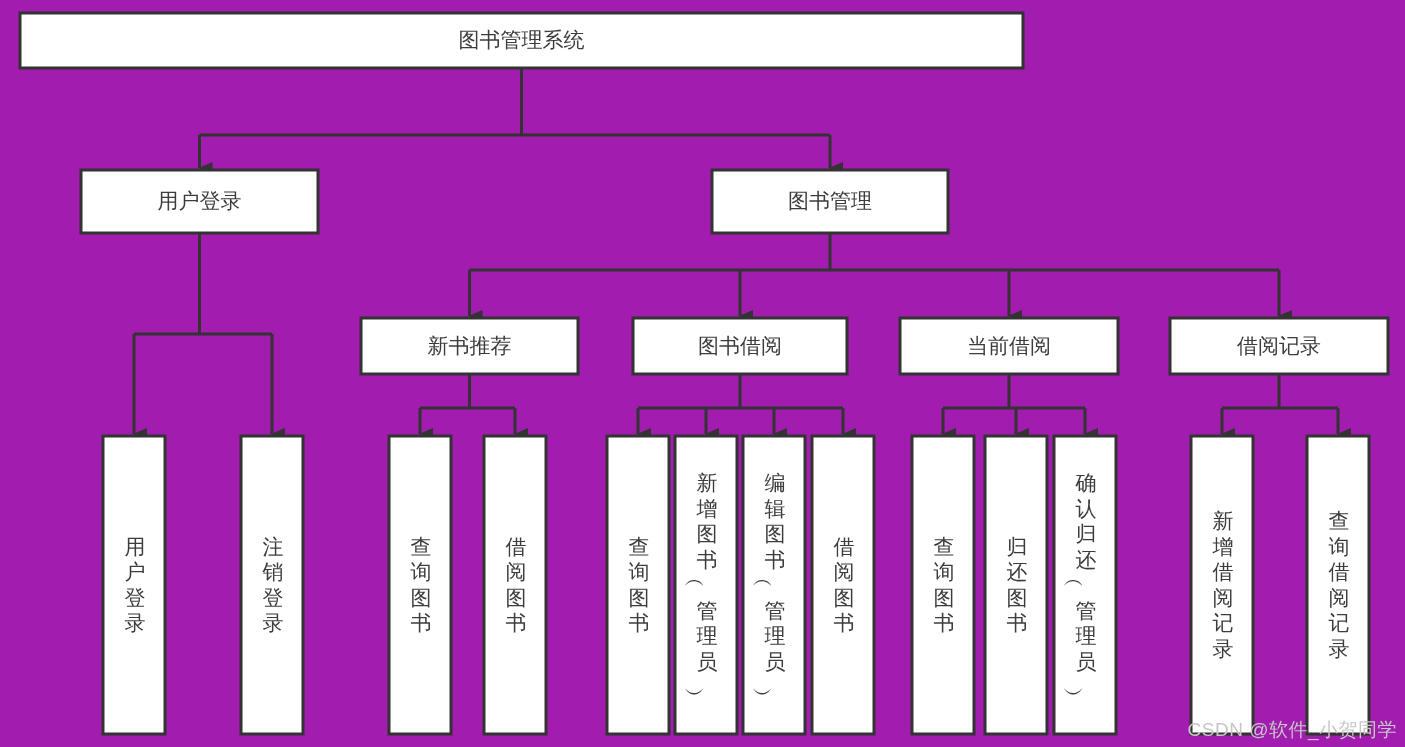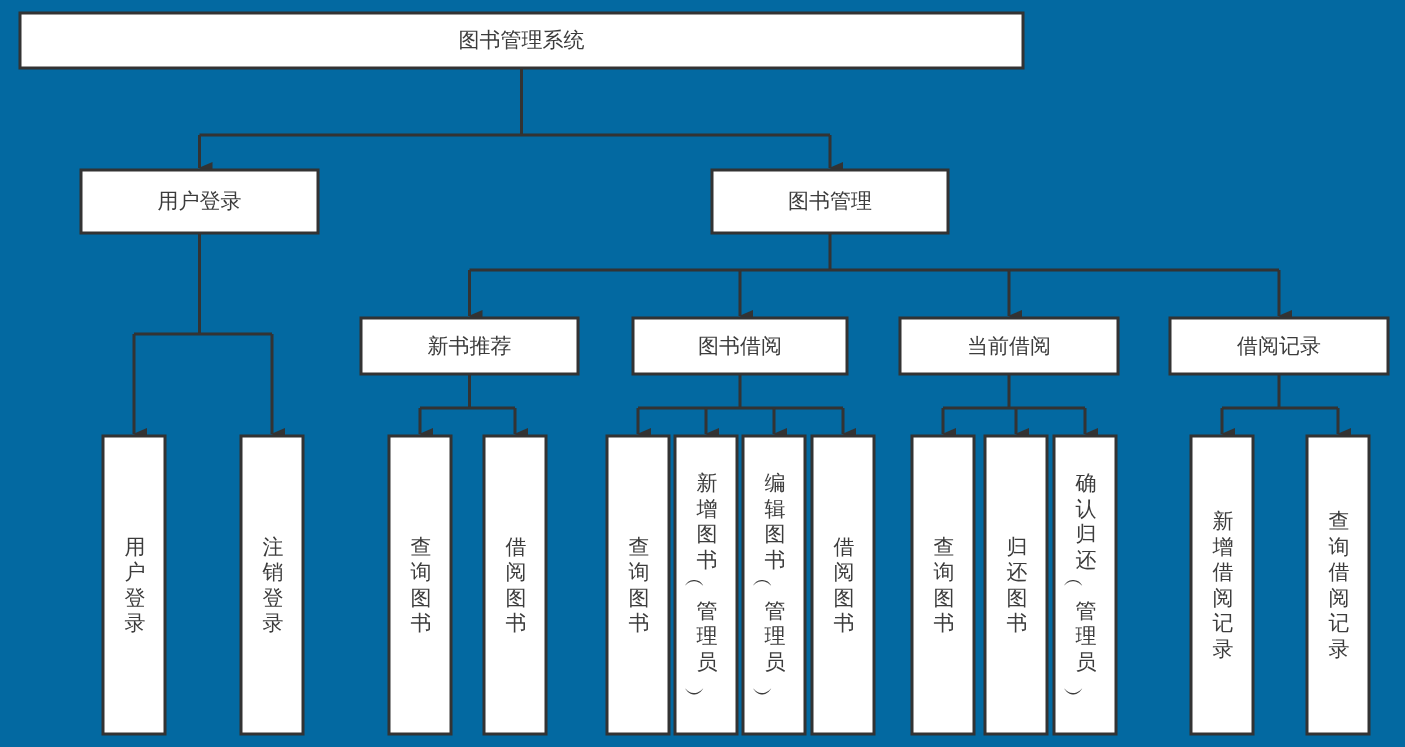--- a/index.html
+++ b/index.html
@@ -1,21 +1,21 @@
 <!DOCTYPE html>
 <html><head>
 <meta charset="utf-8">
 <style>
   html,body{margin:0;padding:0;background:#ffffff;}
   body{
     width:1405px;height:747px;
     font-family:"Liberation Sans","DejaVu Sans",sans-serif;
     overflow:hidden;
   }
-  #diagram-root{position:relative;width:1405px;height:747px;background:#0369a1;}
+  #diagram-root{position:relative;width:1405px;height:747px;background:#a21caf;}
   svg#tree{position:absolute;top:0;left:0;width:1405px;height:747px;display:block;}
   .node-box{fill:#ffffff;stroke:#333333;stroke-width:3;}
   .link-line{stroke:#333333;stroke-width:3;fill:none;}
   .arrow-head{fill:#333333;}
   .node-label-h{
     font-family:"Liberation Sans","DejaVu Sans",sans-serif;
     font-size:21px;fill:#3c3c3c;text-anchor:middle;dominant-baseline:middle;
   }
   .node-label-v{
     font-family:"Liberation Sans","DejaVu Sans",sans-serif;
@@ -165,13 +165,14 @@
           <rect x="1191" y="436" width="62" height="298" class="node-box"></rect>
           <text x="1223" class="node-label-v"><tspan x="1223" y="528.39">新</tspan><tspan x="1223" y="553.89">增</tspan><tspan x="1223" y="579.39">借</tspan><tspan x="1223" y="604.89">阅</tspan><tspan x="1223" y="630.39">记</tspan><tspan x="1223" y="655.89">录</tspan></text>
         </g>
         <g>
           <rect x="1307" y="436" width="62" height="298" class="node-box"></rect>
           <text x="1339" class="node-label-v"><tspan x="1339" y="528.39">查</tspan><tspan x="1339" y="553.89">询</tspan><tspan x="1339" y="579.39">借</tspan><tspan x="1339" y="604.89">阅</tspan><tspan x="1339" y="630.39">记</tspan><tspan x="1339" y="655.89">录</tspan></text>
         </g>
       </g>
   </svg>
 
+  <div class="watermark">CSDN @软件_小贺同学</div>
 </div>
 
 </body></html>

